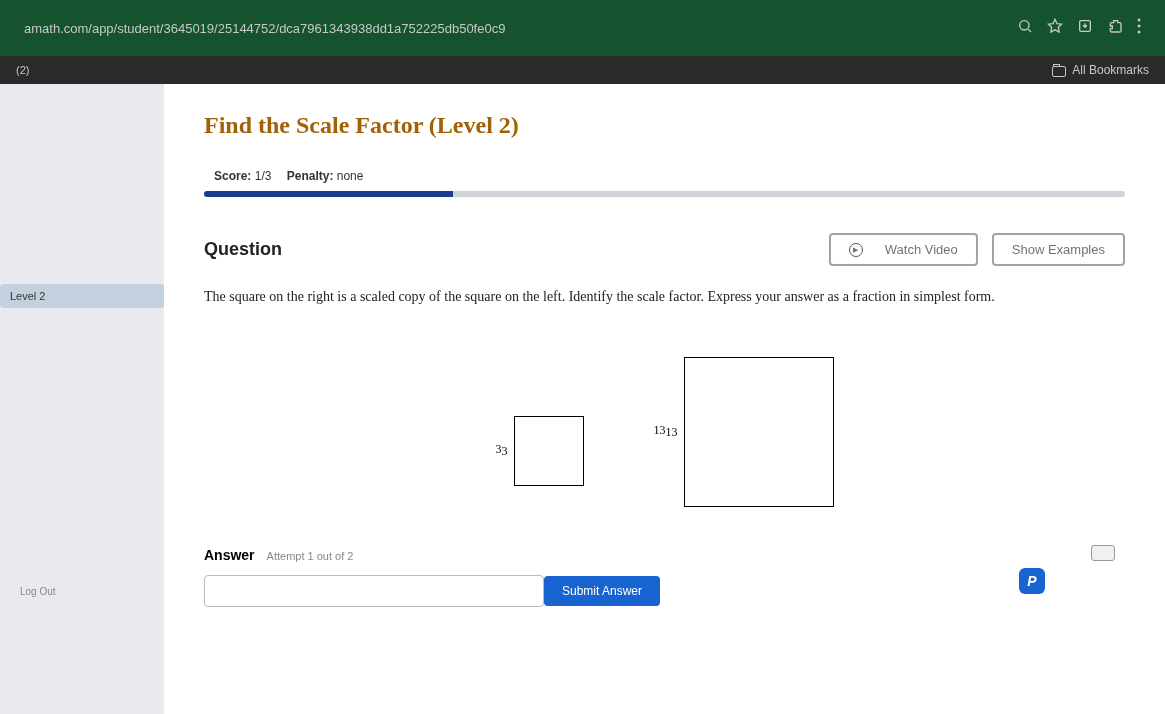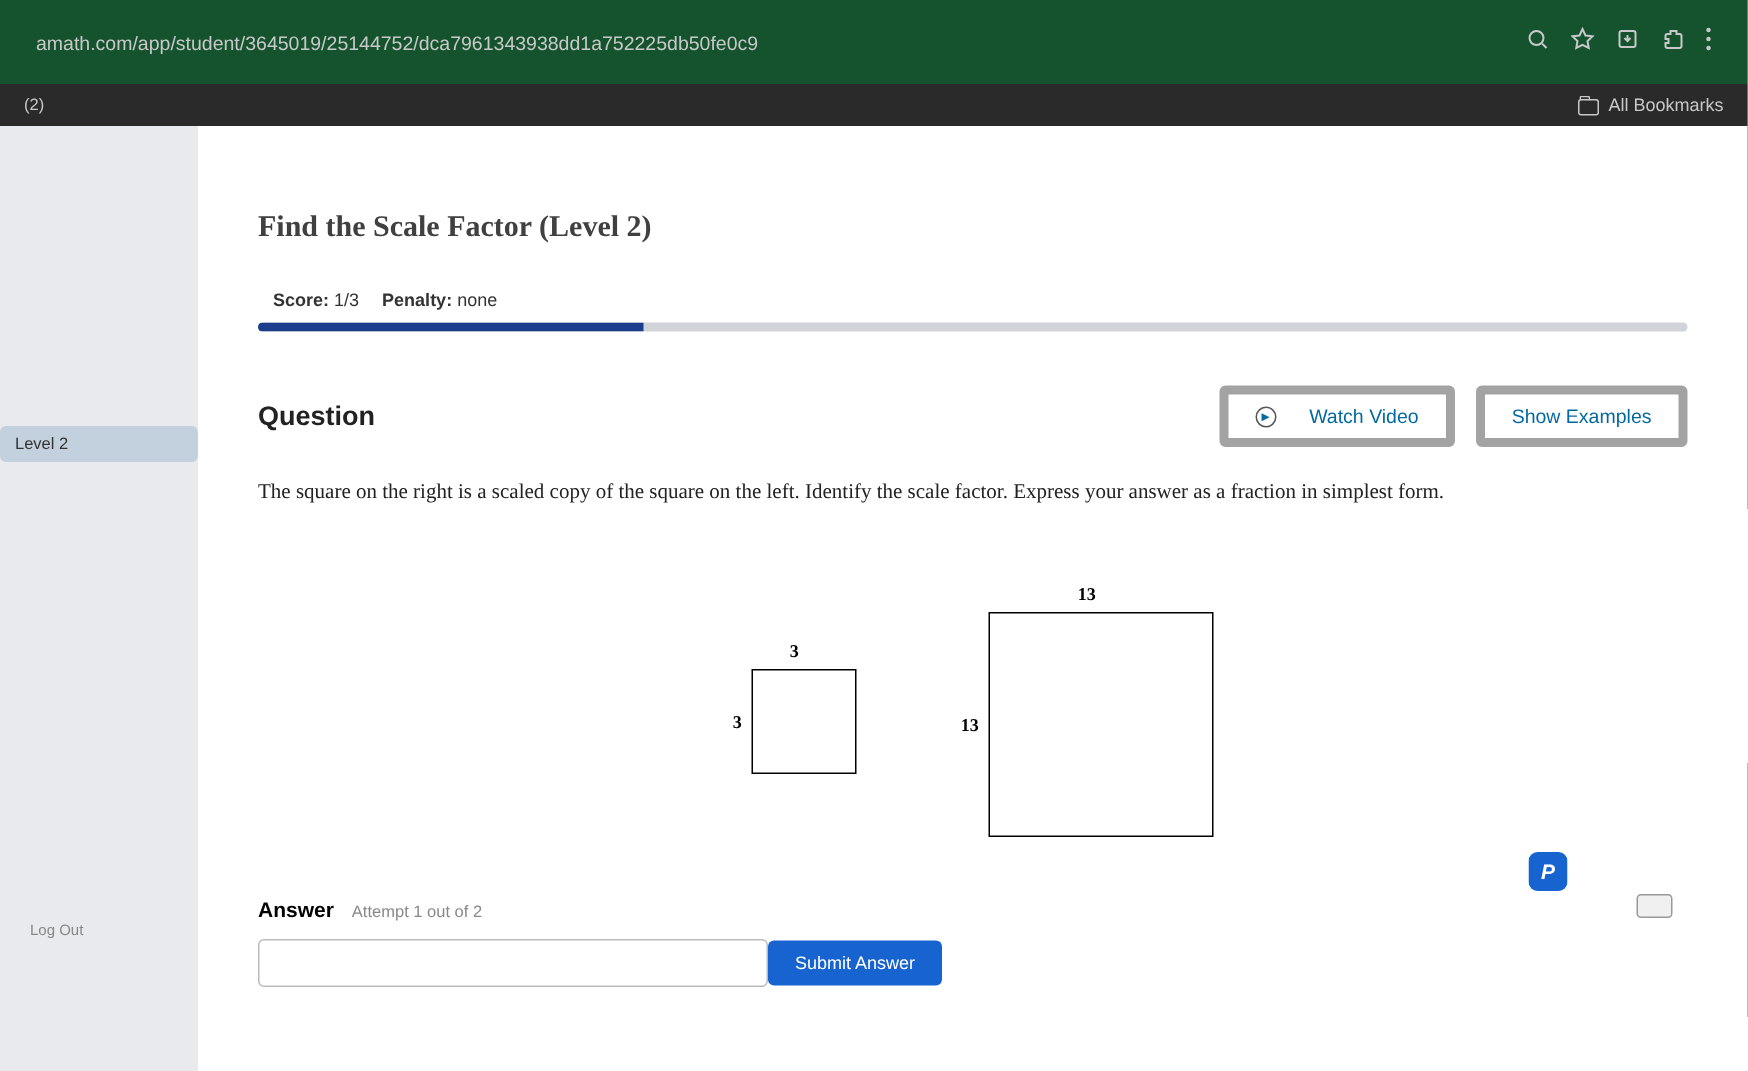--- a/index.html
+++ b/index.html
@@ -42,21 +42,21 @@
       font-size: 12px;
     }
     .bookmarks-row .left-tab { font-size: 11px; }
     .all-bookmarks { display: flex; align-items: flex-end; gap: 6px; }
     .content-wrap {
       display: flex;
       height: calc(100% - 84px);
       background: #e8eaed;
     }
     .sidebar {
-      width: 132px;
+      width: 164px;
       background: #e8eaed;
       padding-top: 200px;
     }
     .sidebar-item {
       padding: 6px 10px;
       font-size: 11px;
       color: #555;
       cursor: pointer;
       border-radius: 4px;
     }
@@ -65,25 +65,24 @@
       color: #333;
     }
     .main {
       flex: 1;
       background: #fff;
       margin: 0;
       padding: 28px 40px 20px 40px;
       overflow-y: auto;
     }
     .page-title {
-      font-size: 20px;
+      font-size: 24px;
       font-family: Georgia, serif;
-      color: #404040;
+      color: #a16207;
       margin-bottom: 30px;
-      margin-top: 28px;
     }
     .score-row {
       font-size: 12px;
       color: #333;
       margin-bottom: 8px;
       padding-left: 10px;
     }
     .score-row .score-lbl { font-weight: 600; }
     .score-row .penalty-seg { margin-left: 12px; }
     .progress-bar {
@@ -105,25 +104,25 @@
       margin-bottom: 20px;
     }
     .question-label {
       font-size: 18px;
       font-weight: 600;
       color: #222;
     }
     .question-buttons { display: flex; gap: 14px; }
     .btn-outline {
       background: #fff;
-      border: 6px solid #a3a3a3;
+      border: 2px solid #a3a3a3;
       border-radius: 4px;
       padding: 7px 18px;
       font-size: 13px;
-      color: #0369a1;
+      color: #737373;
       cursor: pointer;
       display: flex;
       align-items: center;
       gap: 22px;
     }
     .question-text {
       font-size: 14px;
       font-family: Georgia, serif;
       color: #222;
       line-height: 1.5;
@@ -132,23 +131,22 @@
     .shapes-area {
       display: flex;
       justify-content: center;
       gap: 70px;
       margin-bottom: 40px;
       padding-top: 20px;
     }
     .shape-group {
       position: relative;
       display: flex;
-      flex-direction: column;
-      align-items: center;
-      font-weight: bold;
+      flex-direction: row;
+      align-items: center;
     }
     .shape-top-label {
       font-size: 12px;
       font-family: Georgia, serif;
       margin-bottom: 4px;
     }
     .shape-row { display: flex; align-items: center; }
     .shape-left-label {
       font-size: 12px;
       font-family: Georgia, serif;
@@ -211,21 +209,21 @@
       display: flex;
       align-items: center;
       justify-content: center;
       font-weight: 700;
       font-style: italic;
       font-size: 14px;
     }
     .logout-link {
       position: absolute;
       left: 20px;
-      bottom: 88px;
+      bottom: 117px;
       font-size: 10px;
       color: #888;
     }
     .play-icon-circle {
       width: 14px; height: 14px; border: 1px solid #555; border-radius: 50%;
       display: inline-flex; align-items: center; justify-content: center;
       font-size: 7px;
     }
     .folder-icon {
       width: 14px; height: 11px; border: 1px solid #c8c8c8; border-radius: 2px;

